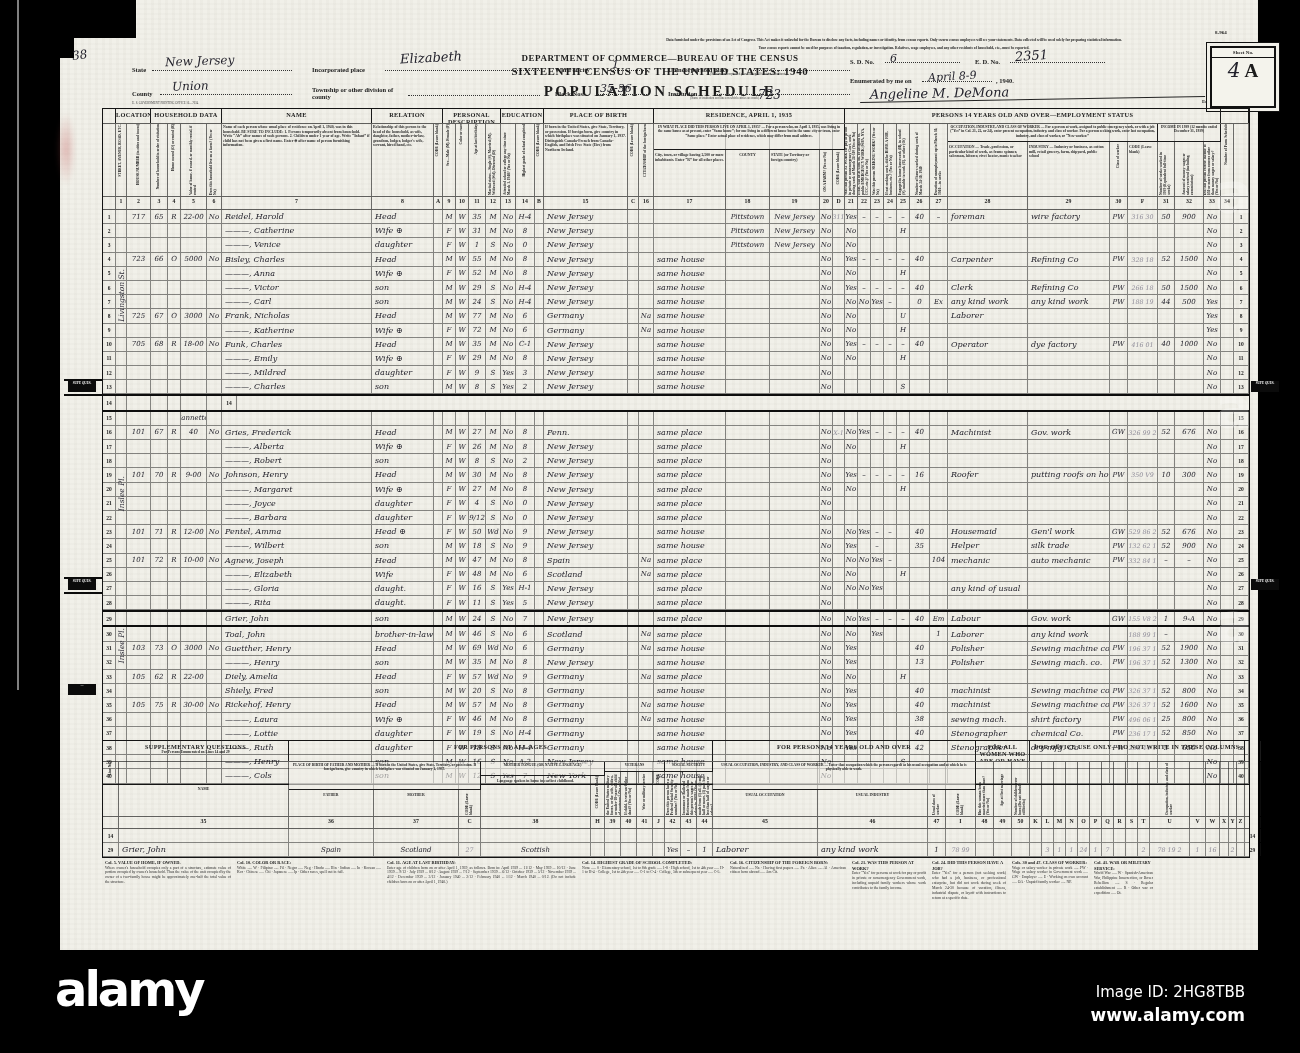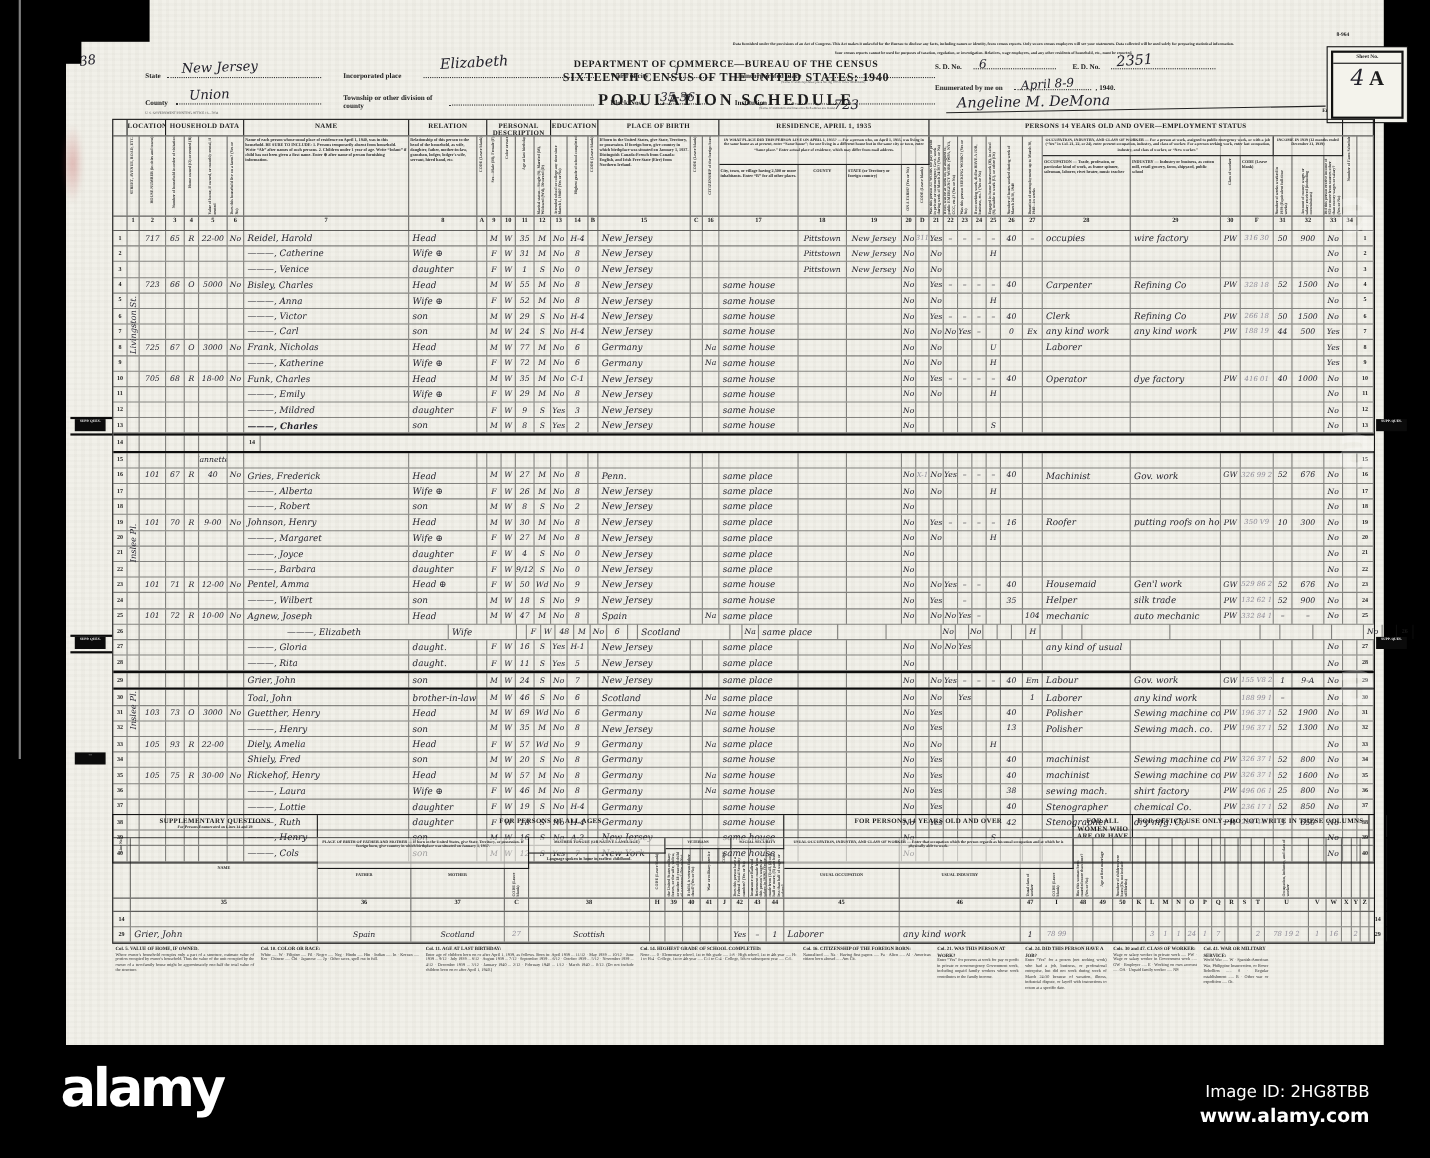--- a/index.html
+++ b/index.html
@@ -439,21 +439,21 @@
             <div class="bcell" style="width: 13px;">
               <span class="hand">–</span>
             </div>
             <div class="bcell" style="width: 20px;">
               <span class="hand">40</span>
             </div>
             <div class="bcell" style="width: 18px;">
               <span class="hand">–</span>
             </div>
             <div class="bcell al" style="width: 80px;">
-              <span class="hand">occupies</span>
+              <span class="hand">foreman</span>
             </div>
             <div class="bcell al" style="width: 82px;">
               <span class="hand">wire factory</span>
             </div>
             <div class="bcell" style="width: 18px;">
               <span class="hand">PW</span>
             </div>
             <div class="bcell" style="width: 30px;">
               <span class="pencil">316 30</span>
             </div>
@@ -1863,21 +1863,21 @@
             </div>
             <div class="bcell" style="width: 13px;">
               <span class="hand"></span>
             </div>
             <div class="bcell" style="width: 26px;">
               <span class="hand"></span>
             </div>
             <div class="bcell" style="width: 15px;">
               <span class="hand"></span>
             </div>
-            <div class="bcell al" style="width: 150px; font-weight: bold;">
+            <div class="bcell al" style="width: 150px;">
               <span class="hand">———, Charles</span>
             </div>
             <div class="bcell al" style="width: 62px;">
               <span class="hand">son</span>
             </div>
             <div class="bcell" style="width: 9px;">
               <span class="pencil"></span>
             </div>
             <div class="bcell" style="width: 13px;">
               <span class="hand">M</span>
@@ -3389,21 +3389,21 @@
             </div>
             <div class="bcell" style="width: 13px;">
               <span class="hand"></span>
             </div>
             <div class="bcell" style="width: 26px;">
               <span class="hand"></span>
             </div>
             <div class="bcell" style="width: 15px;">
               <span class="hand"></span>
             </div>
-            <div class="bcell al" style="width: 150px; margin-left: 36px;">
+            <div class="bcell al" style="width: 150px;">
               <span class="hand">———, Elizabeth</span>
             </div>
             <div class="bcell al" style="width: 62px;">
               <span class="hand">Wife</span>
             </div>
             <div class="bcell" style="width: 9px;">
               <span class="pencil"></span>
             </div>
             <div class="bcell" style="width: 13px;">
               <span class="hand">F</span>
@@ -4253,21 +4253,21 @@
             <div class="bcell" style="width: 13px;">
               <span class="lno">33</span>
             </div>
             <div class="bcell" style="width: 11px;">
               <span class="hand"></span>
             </div>
             <div class="bcell" style="width: 24px;">
               <span class="hand">105</span>
             </div>
             <div class="bcell" style="width: 17px;">
-              <span class="hand">93</span>
+              <span class="hand">62</span>
             </div>
             <div class="bcell" style="width: 13px;">
               <span class="hand">R</span>
             </div>
             <div class="bcell" style="width: 26px;">
               <span class="hand">22-00</span>
             </div>
             <div class="bcell" style="width: 15px;">
               <span class="hand"></span>
             </div>

